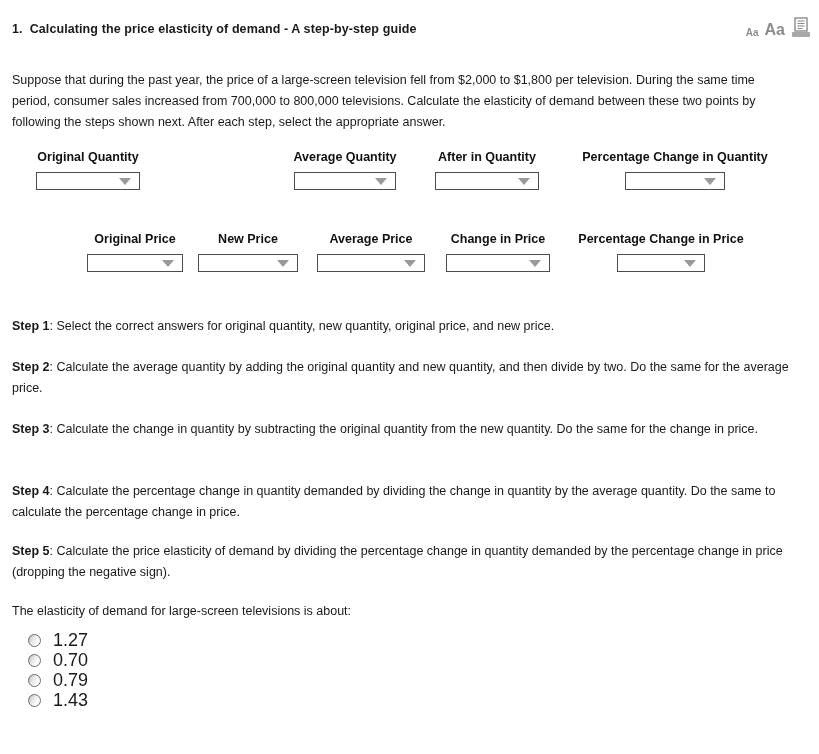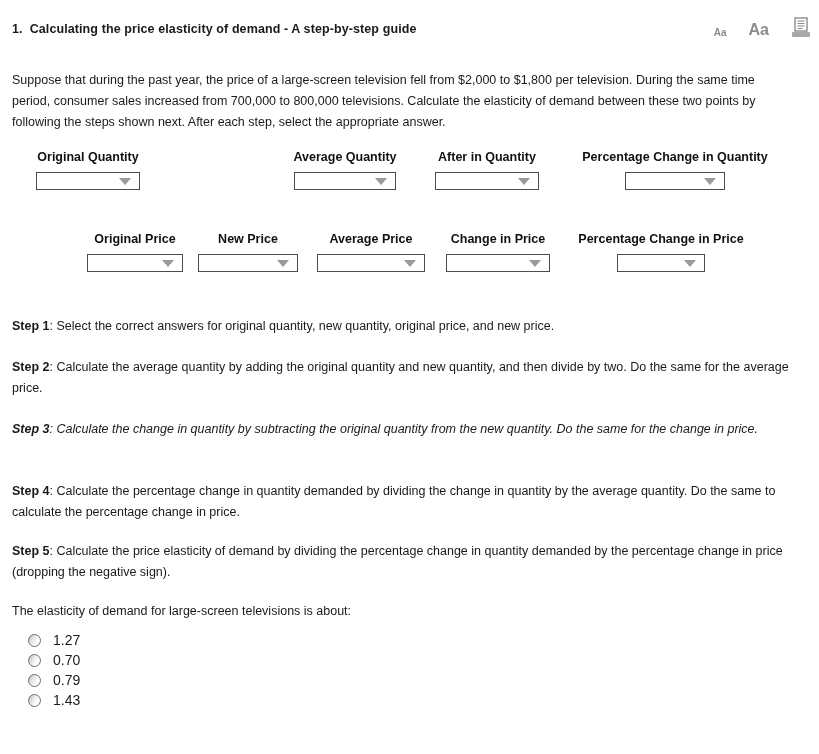--- a/index.html
+++ b/index.html
@@ -34,21 +34,21 @@
     white-space: nowrap;
   }
   .q-num { margin-right: 7px; }
 
   .header-tools {
     position: absolute;
     right: 8px;
     top: 5px;
     display: flex;
     align-items: center;
-    gap: 22px;
+    gap: 6px;
   }
   .aa-small {
     font-size: 10px;
     font-weight: bold;
     color: #8c8c8c;
     line-height: 1;
     padding-top: 9px;
   }
   .aa-large {
     font-size: 16px;
@@ -119,21 +119,21 @@
     left: 12px;
     width: 790px;
     font-size: 12.5px;
     line-height: 21px;
     color: #1a1a1a;
   }
   .step b { font-weight: bold; }
 
   .s1 { top: 316px; }
   .s2 { top: 357px; }
-  .s3 { top: 419px; font-style: italic; }
+  .s3 { top: 419px; }
   .s4 { top: 481px; }
   .s5 { top: 541px; }
 
   .prompt {
     position: absolute;
     left: 12px;
     top: 601px;
     font-size: 12.5px;
     line-height: 21px;
   }
@@ -154,21 +154,21 @@
     width: 13px;
     height: 13px;
     border-radius: 50%;
     border: 1px solid #6e6e6e;
     background: linear-gradient(120deg, #b4b4b4 0%, #e4e4e4 35%, #ffffff 70%, #f2f2f2 100%);
     box-sizing: border-box;
     flex: 0 0 auto;
   }
   .opt-label {
     margin-left: 12px;
-    font-size: 14px;
+    font-size: 18px;
     color: #1a1a1a;
     line-height: 13px;
   }
 </style>
 </head>
 <body>
 
 <div class="header">
   <div class="q-title">
     <span class="q-num">1.</span><span>Calculating the price elasticity of demand - A step-by-step guide</span>

